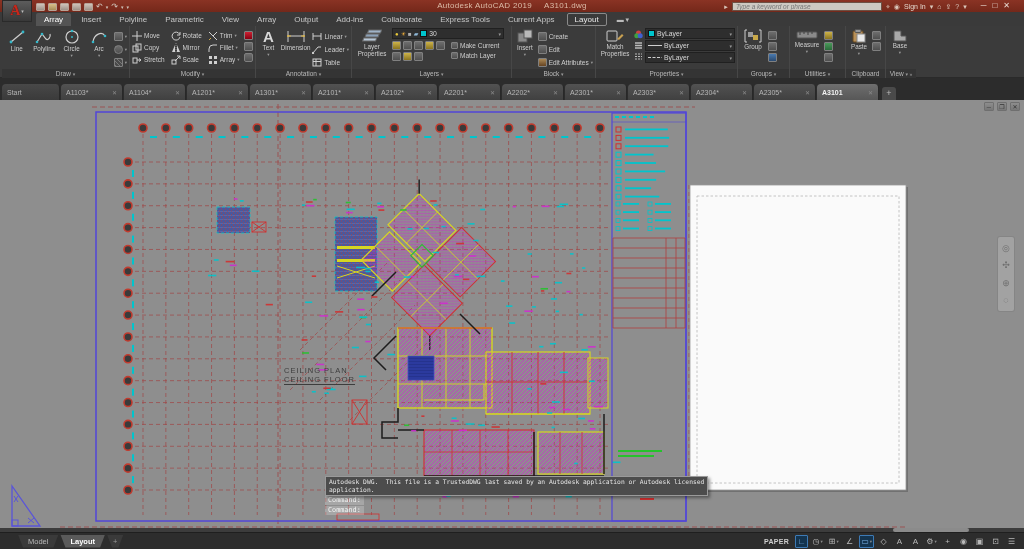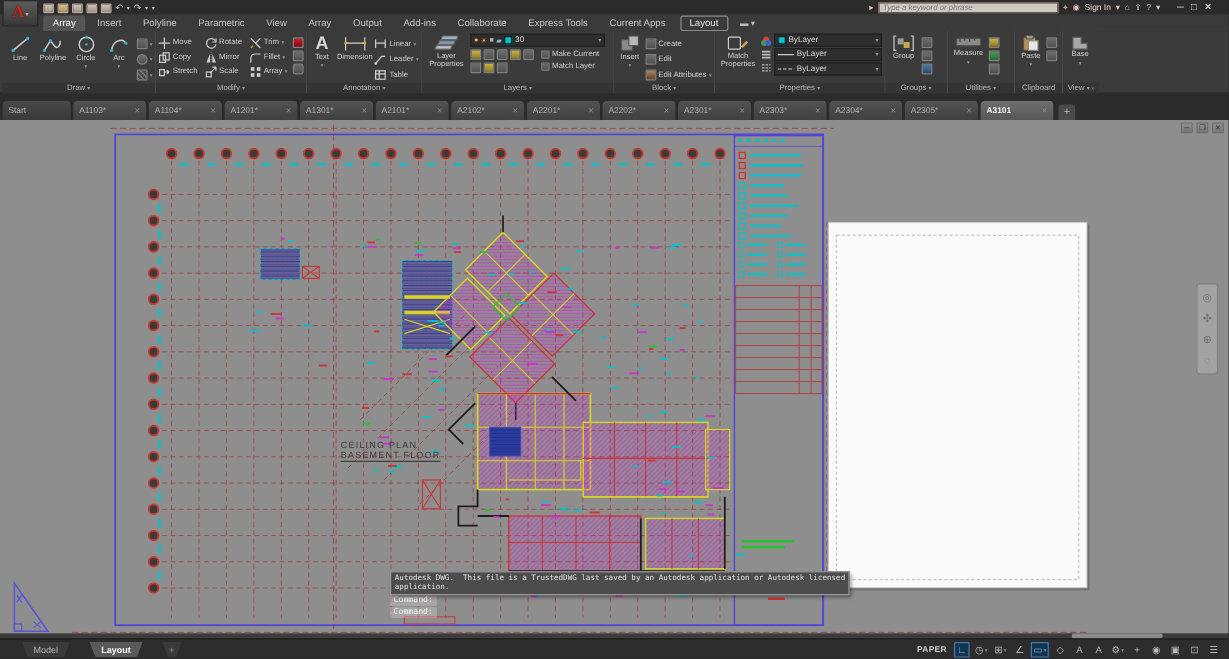--- a/index.html
+++ b/index.html
@@ -91,32 +91,35 @@
   #cmdbar .up{margin-left:auto;color:#999;font-size:6px}
 
   
   #hscroll{left:0;top:528px;width:1024px;height:4px;background:#3c3c3c}
   #hthumb{position:absolute;left:893px;top:0;width:76px;height:4px;background:#8b8b8b;border-radius:2px}
   #statusbar{left:0;top:532px;width:1024px;height:17px;background:#2d2d2d;border-top:1px solid #1f1f1f;display:flex;align-items:center}
   .ltab{height:13px;margin-top:0;display:flex;align-items:center;justify-content:center;font-size:7.5px;color:#b9b9b9;
     padding:0 10px;background:#3a3a3a;clip-path:polygon(0 0,100% 0,calc(100% - 5px) 100%,5px 100%)}
   .ltab.active{background:#5a5a5a;color:#fff;font-weight:bold}
   .ltab.plus{padding:0 6px;color:#999}
-  #status-left{display:flex;gap:16px;margin-left:18px;align-items:center}
+  #status-left{display:flex;gap:2px;margin-left:18px;align-items:center}
   #status-right{margin-left:auto;display:flex;align-items:center;gap:3px;margin-right:6px}
   #paper-lbl{font-size:7px;font-weight:bold;color:#cfcfcf;margin-right:3px;letter-spacing:.3px}
   .sic{min-width:13px;height:13px;display:flex;align-items:center;justify-content:center;color:#b9b9b9;font-size:8px;border-radius:1px;gap:1px;padding:0 1px}
   .sic.hl{background:#14344f;border:1px solid #3d7ab5;color:#7db4e8}
   .sic .car{font-size:4.5px;color:#8d8d8d}
 </style>
 </head>
 <body>
 
 <div id="app">
 
+  <div id="titlebar" class="abs">
+    <div id="title-text" class="abs">Autodesk AutoCAD 2019     A3101.dwg</div>
+  </div>
   <div id="logo" class="abs">
     <span class="a">A</span>
       <span class="car">▾</span>
   </div>
   <div id="qat" class="abs qat">
     <span class="qicon"></span>
     <span class="qicon" style="background:linear-gradient(#d8c08a,#a88e58)"></span>
     <span class="qicon"></span>
     <span class="qicon"></span>
     <span class="qicon"></span>
@@ -990,21 +993,21 @@
     
     <div id="docbtns" class="abs">
       <span>─</span>
       <span>❐</span>
       <span>✕</span>
     </div>
 
     
     <div id="plan-title" class="abs">
       <div>CEILING PLAN</div>
-      <div class="u">BASEMENT FLOOR</div>
+      <div class="u">CEILING FLOOR</div>
     </div>
 
     
     <div id="navbar" class="abs">
       <span>◎</span>
       <span>✣</span>
       <span>⊕</span>
       <span>◌</span>
     </div>
 

